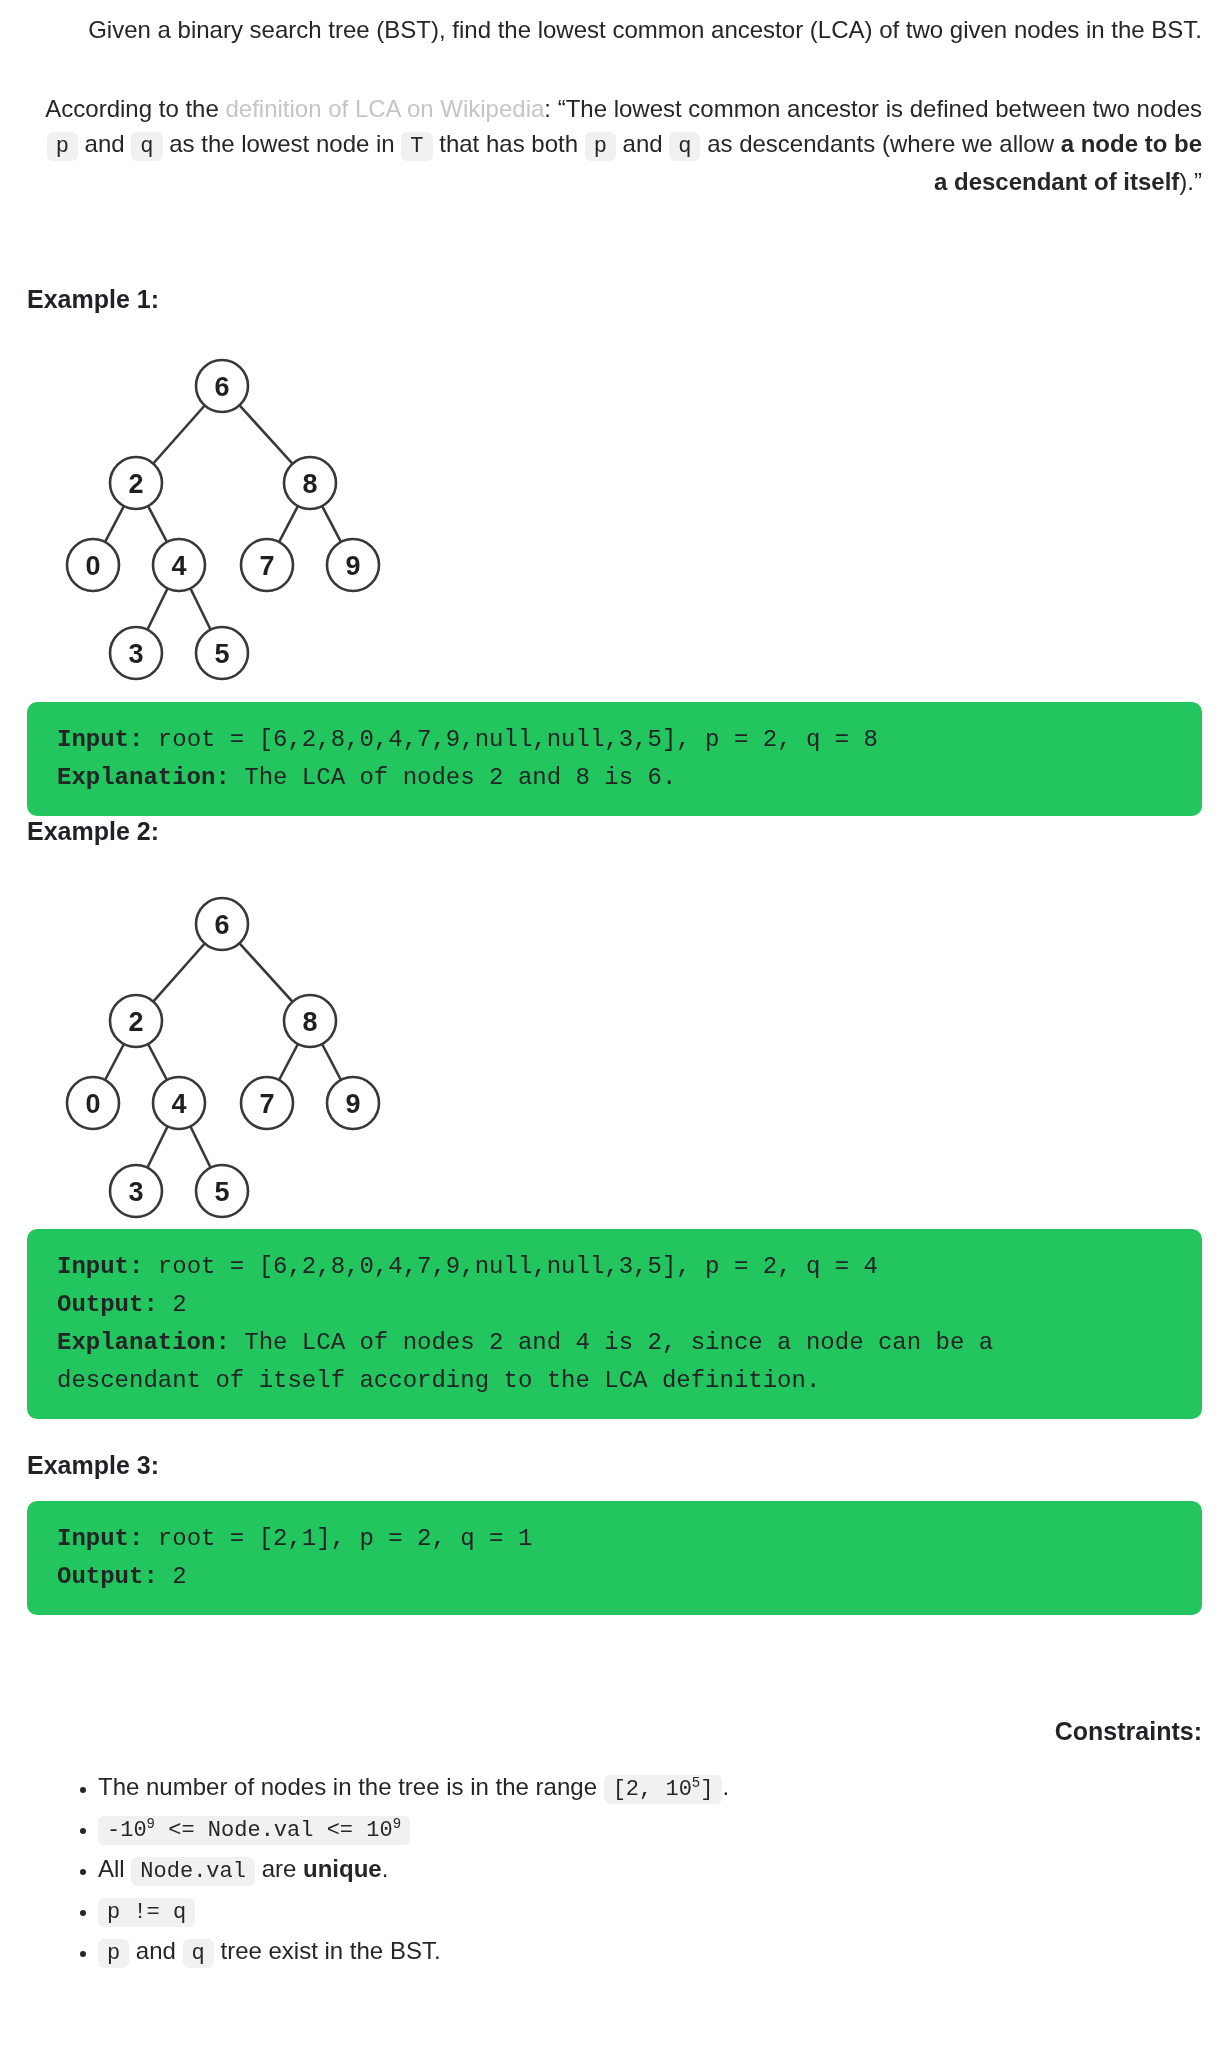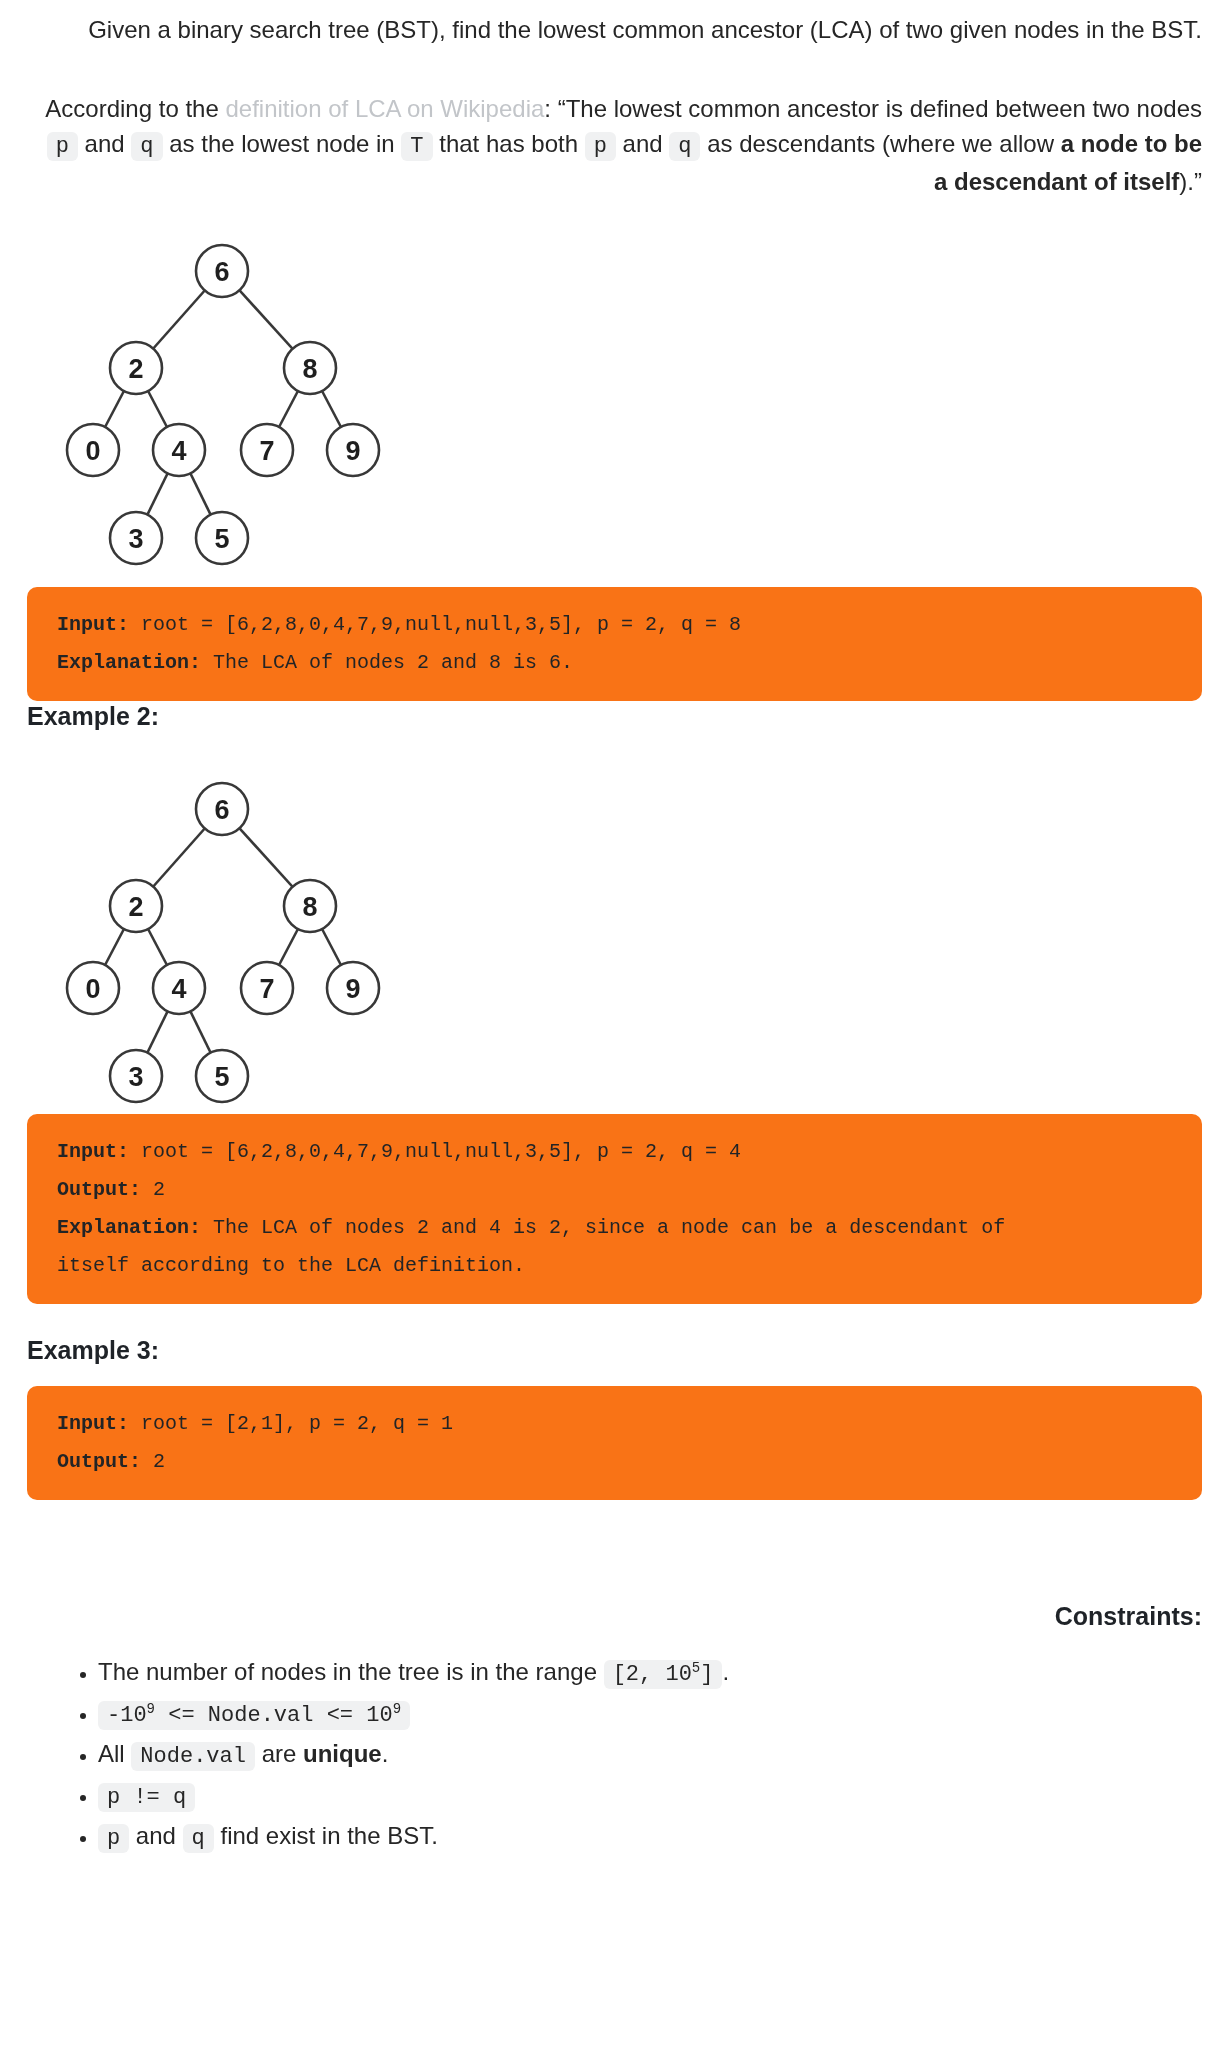--- a/index.html
+++ b/index.html
@@ -25,25 +25,25 @@
   .h-ex1 { margin-top: 85px; }
   .h-ex2 { }
   .h-ex3 { margin-top: 31px; }
   .h-constraints { margin-top: 101px; text-align: right; }
 
   .tree-figure { display: block; }
   .fig-1 { margin-top: 42px; }
   .fig-2 { margin-top: 48px; }
 
   .io-block {
-    background: #f97316;
+    background: #22c55e;
     border-radius: 10px;
     padding: 19px 30px;
     font-family: "Liberation Mono", monospace;
-    font-size: 20px;
+    font-size: 24px;
     line-height: 38px;
     color: #222426;
   }
   .block-1 { margin-top: 16px; }
   .block-2 { margin-top: 5px; }
   .block-3 { margin-top: 21px; }
   .io-line { max-width: 1020px; }
   .io-label { font-weight: 700; }
 
   .chip {
@@ -74,20 +74,21 @@
 </style>
 </head>
 <body>
 
 <div class="content">
 
   <p class="p1">Given a binary search tree (BST), find the lowest common ancestor (LCA) of two given nodes in the BST.</p>
 
   <p class="p2"><span>According to the </span><a class="link" href="#">definition of LCA on Wikipedia</a><span>: “The lowest common ancestor is defined between two nodes </span><code class="chip">p</code><span> and </span><code class="chip">q</code><span> as the lowest node in </span><code class="chip">T</code><span> that has both </span><code class="chip">p</code><span> and </span><code class="chip">q</code><span> as descendants (where we allow </span><strong>a node to be a descendant of itself</strong><span>).”</span></p>
 
+  <div class="example-heading h-ex1">Example 1:</div>
 
   <svg class="tree-figure fig-1" viewBox="0 0 400 330" width="400" height="330">
       <line x1="195" y1="30" x2="109" y2="127" stroke="#383838" stroke-width="2.6"></line>
       <line x1="195" y1="30" x2="283" y2="127" stroke="#383838" stroke-width="2.6"></line>
       <line x1="109" y1="127" x2="66" y2="209" stroke="#383838" stroke-width="2.6"></line>
       <line x1="109" y1="127" x2="152" y2="209" stroke="#383838" stroke-width="2.6"></line>
       <line x1="283" y1="127" x2="240" y2="209" stroke="#383838" stroke-width="2.6"></line>
       <line x1="283" y1="127" x2="326" y2="209" stroke="#383838" stroke-width="2.6"></line>
       <line x1="152" y1="209" x2="109" y2="297" stroke="#383838" stroke-width="2.6"></line>
       <line x1="152" y1="209" x2="195" y2="297" stroke="#383838" stroke-width="2.6"></line>
@@ -160,16 +161,16 @@
     <div class="io-line"><span class="io-label">Output:</span><span> 2</span></div>
   </div>
 
   <div class="constraints-heading h-constraints">Constraints:</div>
 
   <ul class="constraints">
     <li><span>The number of nodes in the tree is in the range </span><code class="chip"><span>[2, 10</span><sup>5</sup><span>]</span></code><span>.</span></li>
     <li><code class="chip"><span>-10</span><sup>9</sup><span> &lt;= Node.val &lt;= 10</span><sup>9</sup></code></li>
     <li><span>All </span><code class="chip">Node.val</code><span> are </span><strong>unique</strong><span>.</span></li>
     <li><code class="chip">p != q</code></li>
-    <li><code class="chip">p</code><span> and </span><code class="chip">q</code><span> find exist in the BST.</span></li>
+    <li><code class="chip">p</code><span> and </span><code class="chip">q</code><span> tree exist in the BST.</span></li>
   </ul>
 
 </div>
 
 </body></html>

